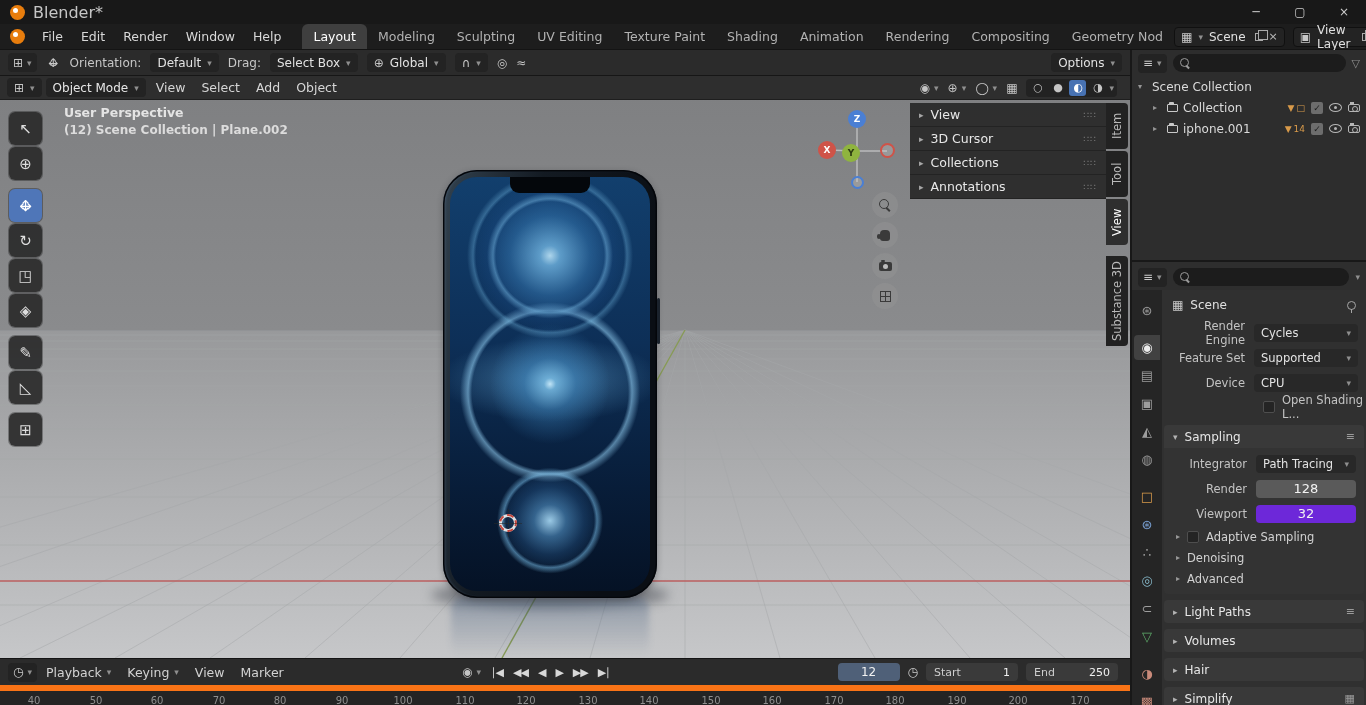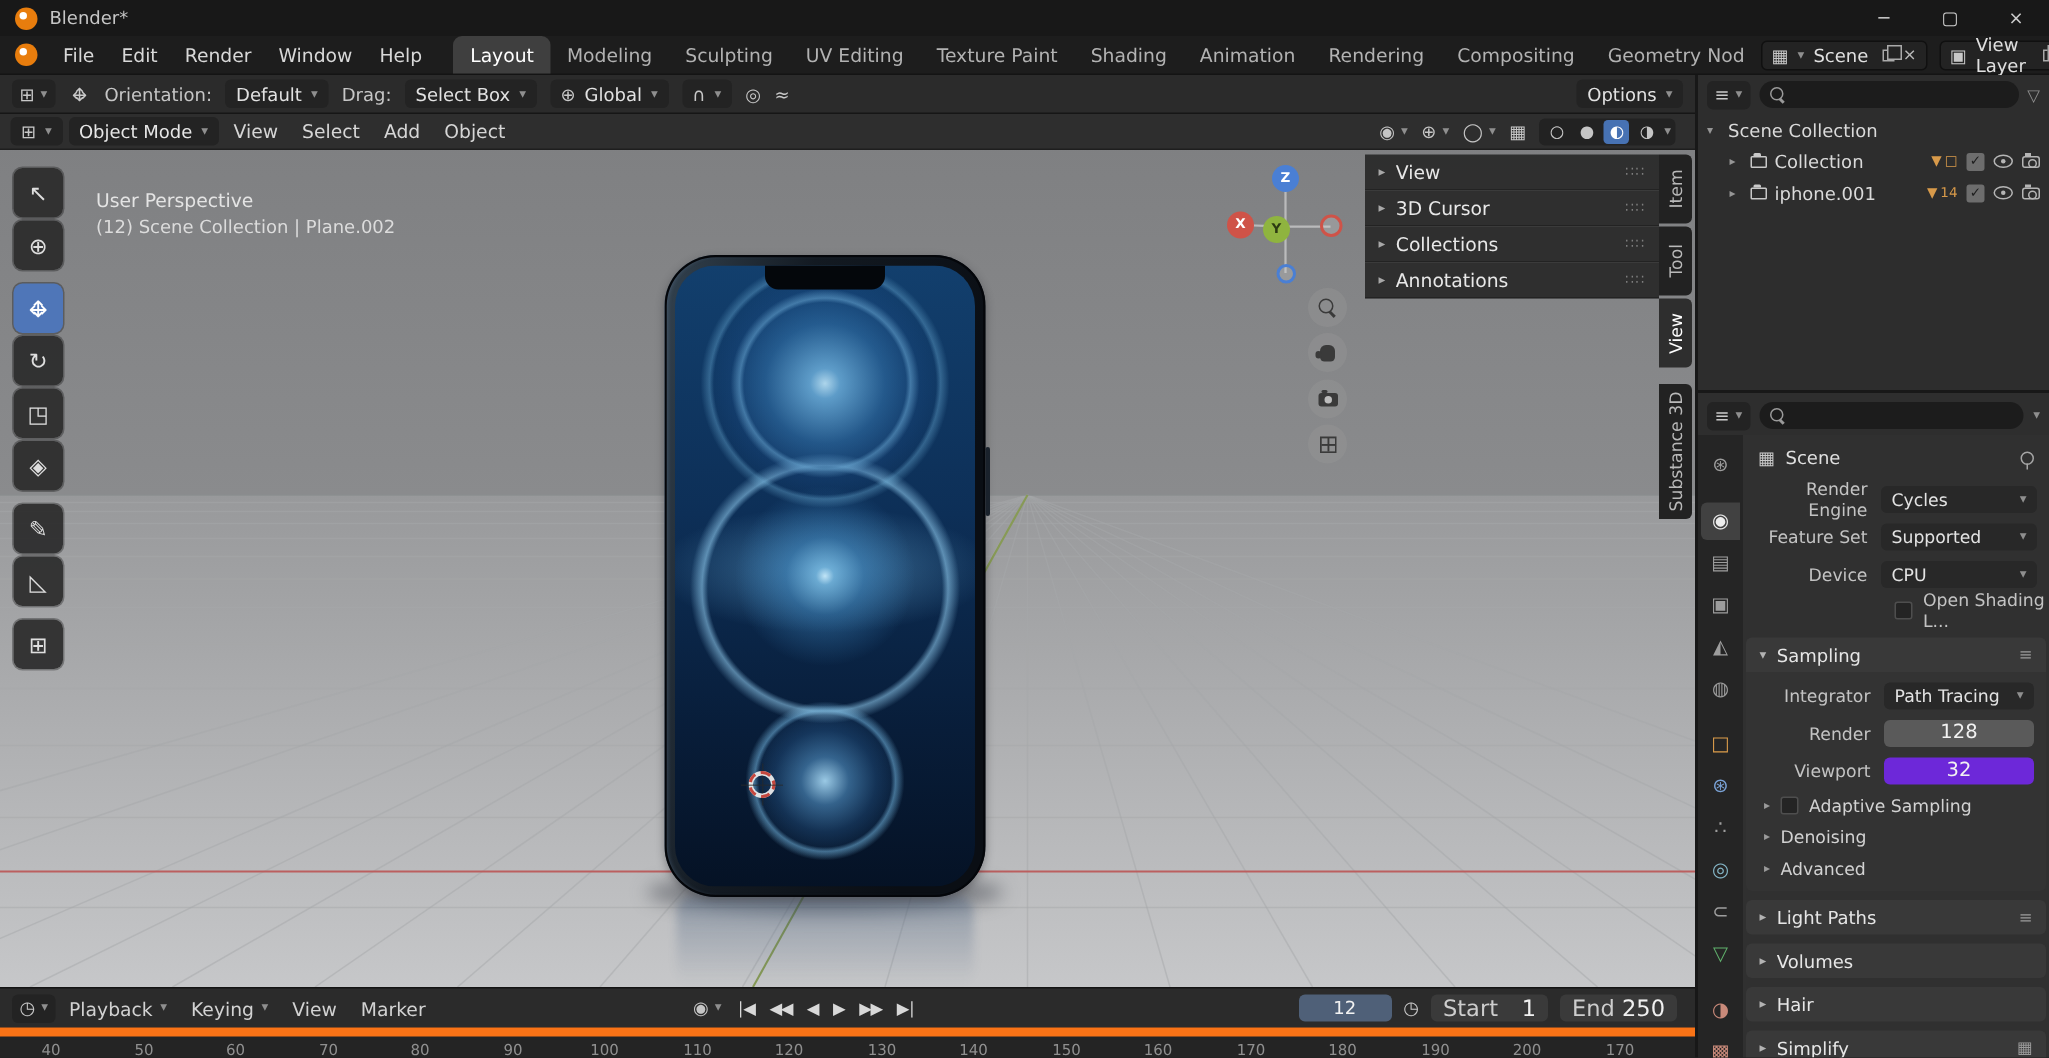--- a/index.html
+++ b/index.html
@@ -3,21 +3,21 @@
 <meta charset="utf-8">
 <style>
   *{margin:0;padding:0;box-sizing:border-box}
   html,body{width:1366px;height:705px;overflow:hidden;background:#000;font-family:"DejaVu Sans","Liberation Sans",sans-serif;}
   .app{position:relative;width:1366px;height:705px;background:#1d1d1d;color:#d4d4d4;font-size:12px;}
 
   
   .titlebar{position:absolute;left:0;top:0;width:1366px;height:24px;background:#181818;display:flex;align-items:center;}
   .logo{width:15px;height:15px;border-radius:50%;background:#e87d0d;position:relative;margin:0 8px 0 10px;flex:none;}
   .logo::after{content:"";position:absolute;left:3px;top:3px;width:5px;height:5px;border-radius:50%;background:#fff;}
-  .tb-title{font-size:12px;color:#c6c6c6;}
+  .tb-title{font-size:16px;color:#c6c6c6;}
   .win-controls{margin-left:auto;display:flex;height:100%;}
   .win-btn{width:44px;display:flex;align-items:center;justify-content:center;color:#cccccc;font-size:12px;}
 
   
   .menubar{position:absolute;left:0;top:24px;width:1366px;height:26px;background:#1d1d1d;display:flex;align-items:center;border-bottom:1px solid #141414;}
   .menu-item{padding:0 9px;color:#d8d8d8;font-size:12.5px;line-height:25px;}
   .ws-tabs{display:flex;margin-left:12px;height:100%;align-items:stretch;}
   .ws-tab{padding:0 11px;display:flex;align-items:center;color:#b2b2b2;font-size:12.5px;white-space:nowrap;}
   .ws-tab.active{background:#3f3f3f;color:#fff;border-radius:6px 6px 0 0;}
   .top-widgets{margin-left:auto;display:flex;gap:8px;margin-right:6px;}
@@ -41,21 +41,21 @@
   .viewport{position:absolute;left:0;top:76px;width:1130px;height:582px;overflow:hidden;background:#828385;}
   .vp-canvas{position:absolute;left:0;top:0;}
   .vp-header{position:absolute;left:0;top:0;width:100%;height:24px;background:#2e2e2e;display:flex;align-items:center;gap:4px;padding:0 7px;border-bottom:1px solid rgba(0,0,0,.35);z-index:30;}
   .vp-menu{color:#d6d6d6;font-size:12.5px;padding:0 6px;}
   .mode-dd{display:flex;align-items:center;gap:6px;background:#232323;border-radius:4px;height:19px;padding:0 7px;color:#e6e6e6;}
   .vp-right{margin-left:auto;display:flex;align-items:center;gap:9px;margin-right:6px;}
   .g{display:flex;align-items:center;gap:4px;color:#c5c5c5;font-size:12px;}
   .shade-icons{display:flex;align-items:center;background:#222;border-radius:4px;padding:1px 3px;gap:3px;}
   .shade{width:17px;height:16px;display:flex;align-items:center;justify-content:center;color:#c5c5c5;font-size:11px;border-radius:3px;}
   .shade.active{background:#4772b3;color:#fff;}
-  .vp-text{position:absolute;left:64px;top:50px;color:#e4e4e4;z-index:20;}
+  .vp-text{position:absolute;left:64px;top:29px;color:#e4e4e4;z-index:20;font-weight:bold;}
   .vp-text .l1{font-size:12.5px;}
   .vp-text .l2{font-size:12px;margin-top:3px;color:#dcdcdc;}
 
   
   .vtoolbar{position:absolute;left:9px;top:36px;display:flex;flex-direction:column;gap:2px;z-index:20;}
   .tool-btn{width:33px;height:33px;border-radius:6px;background:rgba(42,42,42,.92);box-shadow:0 0 0 1px rgba(0,0,0,.3);display:flex;align-items:center;justify-content:center;color:#dedede;font-size:15px;}
   .tool-btn.active{background:#4f76b8;color:#fff;}
   .tool-btn.gap{margin-top:7px;}
   .stack{position:relative;width:100%;height:100%;}
   .stack span{position:absolute;left:0;top:0;width:100%;height:100%;display:flex;align-items:center;justify-content:center;}
@@ -129,21 +129,21 @@
   .cursor3d .ring2{position:absolute;left:0;top:0;width:18px;height:18px;border-radius:50%;border:2.5px dashed #c5473e;}
 
   
   .timeline{position:absolute;left:0;top:658px;width:1130px;height:47px;background:#2b2b2b;border-top:1px solid #141414;}
   .tl-header{position:relative;height:26px;display:flex;align-items:center;padding:0 8px;gap:2px;}
   .tl-menu{color:#d2d2d2;font-size:12.5px;padding:0 7px;display:flex;align-items:center;gap:5px;justify-content:center;}
   .tl-center{position:absolute;left:462px;top:0;height:26px;display:flex;align-items:center;gap:10px;color:#cfcfcf;}
   .tl-play{font-size:11px;color:#d8d8d8;letter-spacing:-1px;}
   .tl-right{position:absolute;right:12px;top:0;height:26px;display:flex;align-items:center;gap:8px;}
   .frame-field{width:62px;height:18px;background:#4f6078;border-radius:4px;display:flex;align-items:center;justify-content:center;color:#f2f2f2;}
-  .range-pill{width:78px;height:18px;background:#3a3a3a;border-radius:4px;display:flex;align-items:center;padding:0 8px;color:#cdcdcd;font-size:15px;}
+  .range-pill{width:92px;height:18px;background:#3a3a3a;border-radius:4px;display:flex;align-items:center;padding:0 8px;color:#cdcdcd;font-size:11px;}
   .range-pill .v{margin-left:auto;color:#f0f0f0;}
   .ruler{position:absolute;left:0;top:26px;width:100%;height:32px;background:#242424;border-top:6px solid #f97316;}
   .tick{position:absolute;top:4px;transform:translateX(-50%);font-size:10px;color:#8f8f8f;}
   .tick::after{content:"";position:absolute;left:50%;top:12px;width:1px;height:5px;background:#4d4d4d;}
 
   
   .rightcol{position:absolute;left:1130px;top:50px;width:236px;height:655px;background:#2e2e2e;border-left:2px solid #181818;}
   .outliner{position:absolute;left:0;top:0;width:100%;height:212px;border-bottom:2px solid #181818;background:#2d2d2d;}
   .ol-header{height:26px;display:flex;align-items:center;gap:6px;padding:0 6px;}
   .ed-btn{display:flex;align-items:center;gap:4px;color:#c9c9c9;font-size:12px;background:#232323;border-radius:4px;height:19px;padding:0 5px;}

